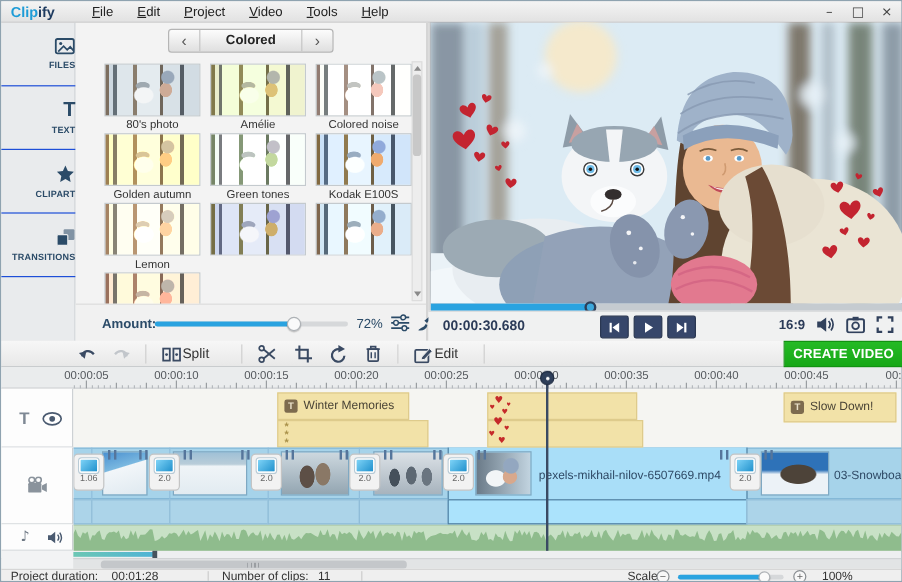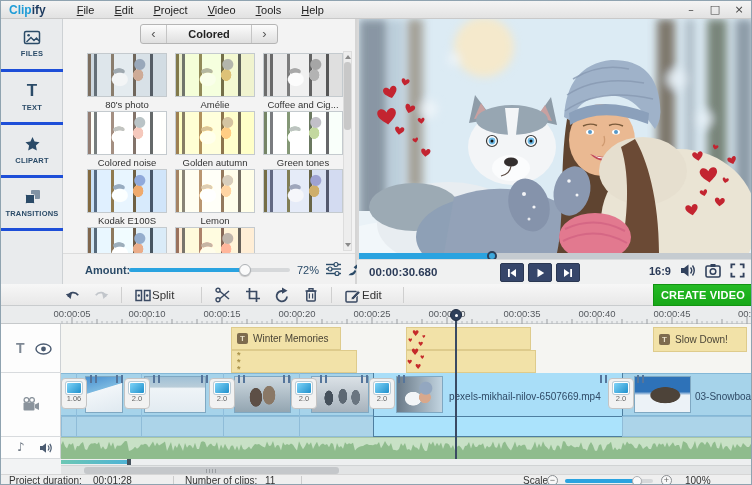--- a/index.html
+++ b/index.html
@@ -10,21 +10,21 @@
 .titlebar{position:absolute;left:0;top:0;width:752px;height:18px;background:linear-gradient(#F4F4F4,#E2E2E2);border-bottom:1px solid #C9C9C9;display:flex;align-items:center}
 .logo{margin-left:8px;font-weight:bold;font-size:12px}
 .logo .p1{color:#1E9CD7}.logo .p2{color:#1D3A5F}
 .menus{display:flex;margin-left:22px;gap:2px}
 .menu-item{padding:1px 9px;font-size:11px;color:#222;cursor:default}
 .menu-item::first-letter{text-decoration:underline}
 .wincontrols{position:absolute;right:4px;top:0;height:18px;display:flex;align-items:center;gap:4px}
 .winbtn{width:20px;height:16px;text-align:center;line-height:15px;color:#444;font-size:11px;font-family:"DejaVu Sans",sans-serif}
 
 .sidebar{position:absolute;left:0;top:18px;width:62px;height:265px;background:#E9EBED;border-right:1px solid #CDD1D4}
-.tab{position:relative;width:62px;height:53px;border-bottom:3px solid #1d4ed8;display:flex;flex-direction:column;align-items:center;justify-content:center;gap:4px}
+.tab{position:relative;width:62px;height:53px;border-bottom:1px solid #1d4ed8;display:flex;flex-direction:column;align-items:flex-end;justify-content:center;gap:4px}
 .tab .tlab{font-size:7.5px;font-weight:bold;color:#2B4B68;letter-spacing:.2px}
 .tab.sel{background:#2BA6DD}
 .tab.sel .tlab{color:#fff}
 .tab.sel::after{content:'';position:absolute;right:0;top:50%;margin-top:-6px;border:6px solid transparent;border-right-color:#F6F6F6}
 .ticon-T{font-size:17px;font-weight:bold;color:#2B4B68;line-height:16px}
 
 .panel{position:absolute;left:62px;top:18px;width:294px;height:265px;background:#F3F3F3;border-right:2px solid #D5D5D5}
 .catbar{position:absolute;left:0;top:0;width:100%;height:30px}
 .catgroup{position:absolute;left:50%;top:5px;transform:translateX(-50%);display:flex;height:20px;border:1px solid #B5B5B5;border-radius:3px;overflow:hidden;background:linear-gradient(#FCFCFC,#DFDFDF)}
 .catbtn{width:26px;text-align:center;line-height:18px;font-size:13px;color:#555;border-right:1px solid #C5C5C5}
@@ -192,27 +192,20 @@
         </div>
 
         <div class="fx-card">
 
           <div class="fx-thumb">
             <div class="fx-art" style="filter: sepia(0.45) saturate(1.5) hue-rotate(18deg);"></div>
           </div>
           <div class="fx-label">Amélie</div>
         </div>
 
-        <div class="fx-card">
-
-          <div class="fx-thumb">
-            <div class="fx-art" style="filter: grayscale(1) contrast(1.05);"></div>
-          </div>
-          <div class="fx-label">Coffee and Cig...</div>
-        </div>
 
 
         <div class="fx-card">
 
           <div class="fx-thumb">
             <div class="fx-art" style="filter: sepia(0.25) saturate(0.7) brightness(1.12) hue-rotate(-18deg);"></div>
           </div>
           <div class="fx-label">Colored noise</div>
         </div>
 

